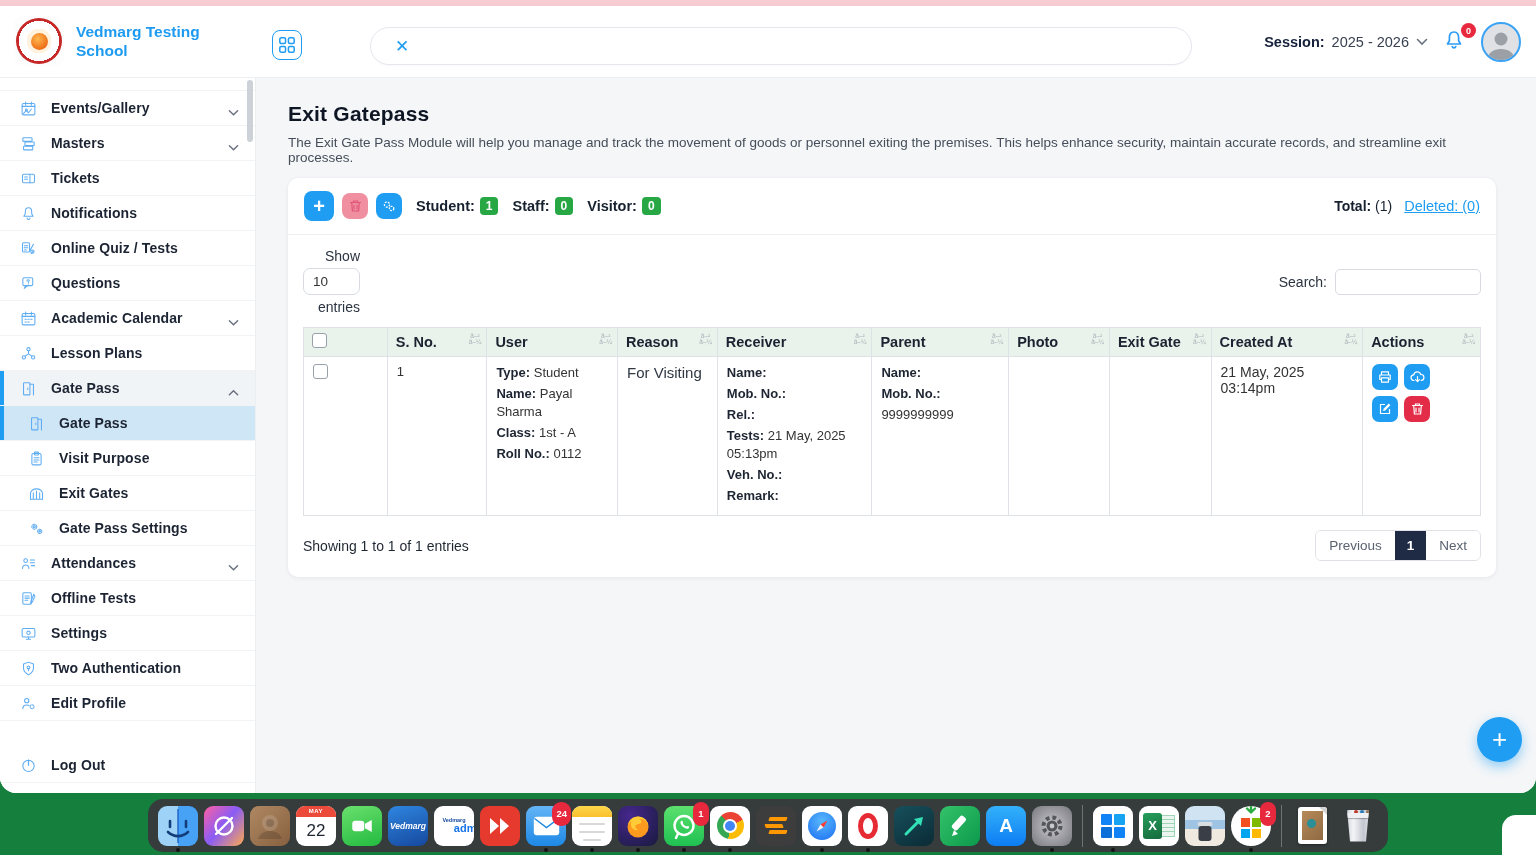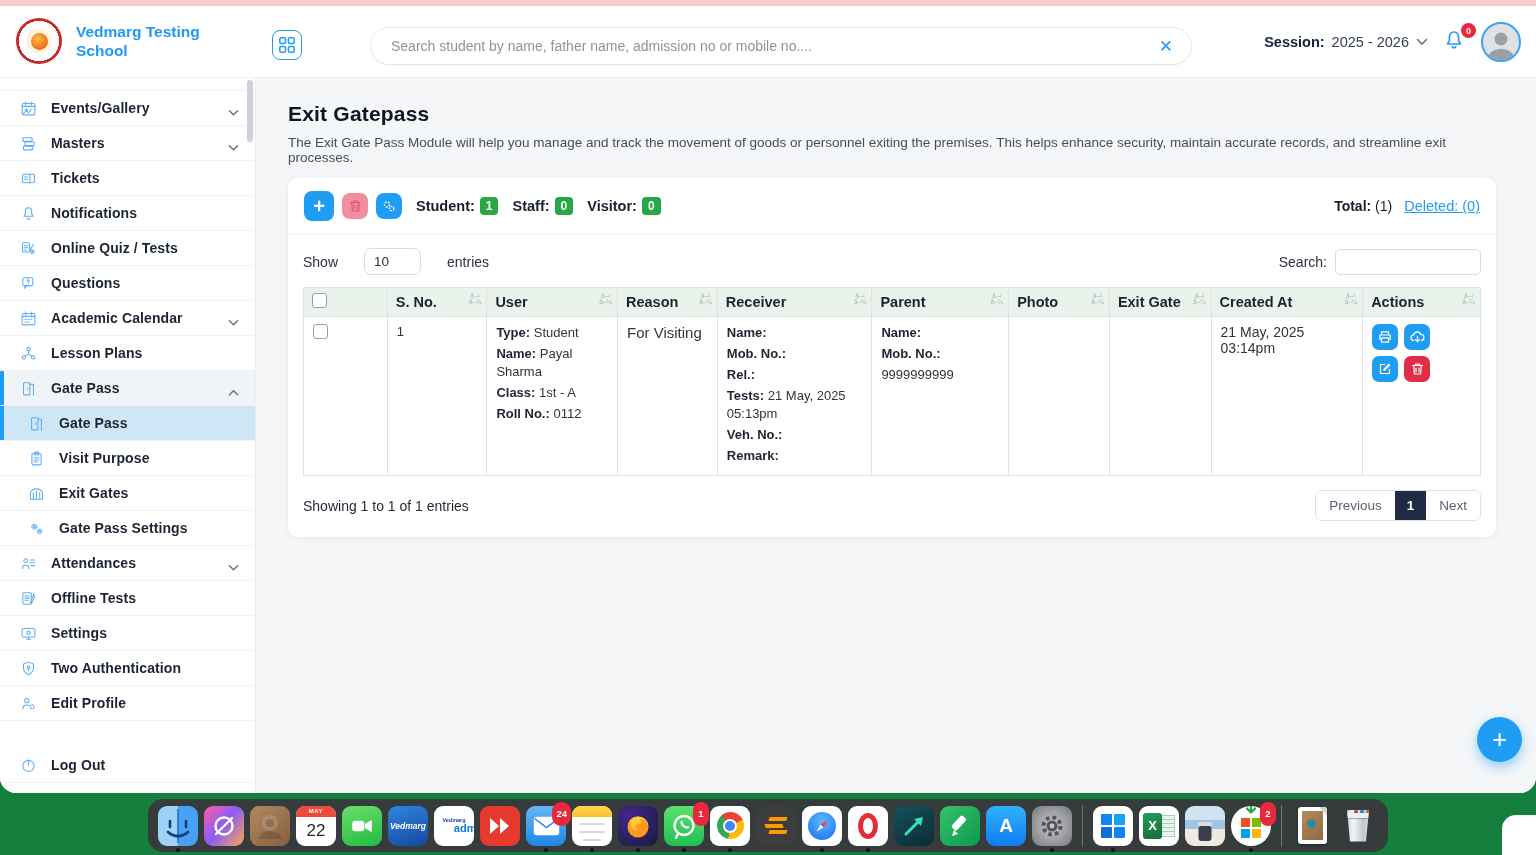--- a/index.html
+++ b/index.html
@@ -56,21 +56,21 @@
   #bulk-delete-btn { width:26px; height:26px; background:#f08fa0; margin-left:8px; }
   #gear-btn { width:26px; height:26px; background:#1e9df2; margin-left:8px; }
   .stat { display:flex; align-items:center; gap:5px; margin-left:14px; }
   .stat b { font-size:14.5px; color:#16202e; }
   .stat .badge-green { background:#28a745; color:#fff; border-radius:4px; font-size:12px; font-weight:700; padding:2px 6px; }
   #head-right { margin-left:auto; display:flex; align-items:center; gap:12px; }
   #total-txt { font-size:14px; color:#16202e; }
   #total-txt b { font-weight:800; }
   #deleted-link { font-size:14.5px; color:#1e9df2; text-decoration:underline; cursor:pointer; }
   #controls { display:flex; align-items:center; padding:13px 15px 10px 15px; }
-  #show-wrap { display:flex; align-items:center; gap:26px; font-size:14px; color:#2a3340; }
+  #show-wrap { display:flex; align-items:flex-end; gap:4px; font-size:14px; color:#2a3340;flex-direction:column; }
   #show-input { width:57px; height:27px; border:1px solid #d8dce1; border-radius:7px; padding:0 9px; font-size:13.5px; color:#333; font-family:inherit; }
   #search-wrap { margin-left:auto; display:flex; align-items:center; gap:8px; font-size:14px; color:#2a3340; }
   #table-search-input { width:146px; height:26px; border:1px solid #d8dce1; border-radius:5px; padding:0 8px; font-family:inherit; font-size:13px; }
   table#data-table { border-collapse:collapse; margin:2px 15px 0 15px; table-layout:fixed; }
   #data-table th { background:#e9f2eb; border:1px solid #dee2e6; text-align:left; font-size:14.5px; font-weight:800; color:#1b2330; padding:5px 8px; height:29px; position:relative; }
   #data-table td { border:1px solid #dee2e6; vertical-align:top; padding:7px 9px; font-size:13px; color:#333; height:140px; }
   .sort-glyph { position:absolute; right:5px; top:5px; font-size:6.5px; line-height:6px; color:#adb3bb; text-align:center; white-space:pre; font-weight:400; }
   .cell-line { margin-bottom:3px; line-height:18px; }
   .cell-line b { color:#1d2532; }
   .reason-txt { font-size:15px; color:#2f3843; }
@@ -175,21 +175,20 @@
         <svg width="18" height="18" viewBox="0 0 20 20">
             <g fill="none" stroke="#1e9df2" stroke-width="1.7">
               <rect x="2" y="2" width="6.4" height="6.4" rx="1.6"></rect>
               <rect x="11.6" y="2" width="6.4" height="6.4" rx="1.6"></rect>
               <rect x="2" y="11.6" width="6.4" height="6.4" rx="1.6"></rect>
               <rect x="11.6" y="11.6" width="6.4" height="6.4" rx="1.6"></rect>
             </g>
           </svg>
       </div>
       <div id="searchbar">
-        <input id="global-search-input" type="text" placeholder="Search student by name, father name, admission no or mobile no...." style="">
         <span id="search-clear">✕</span>
       </div>
       <div id="session-block">
         <span id="session-label">Session:</span>
         <span id="session-value">2025 - 2026</span>
         <svg width="12" height="8" viewBox="0 0 12 8">
             <path d="M1.5 1.5 L6 6 L10.5 1.5" fill="none" stroke="#6b7280" stroke-width="1.6" stroke-linecap="round"></path>
           </svg>
       </div>
       <div id="bell-wrap">

